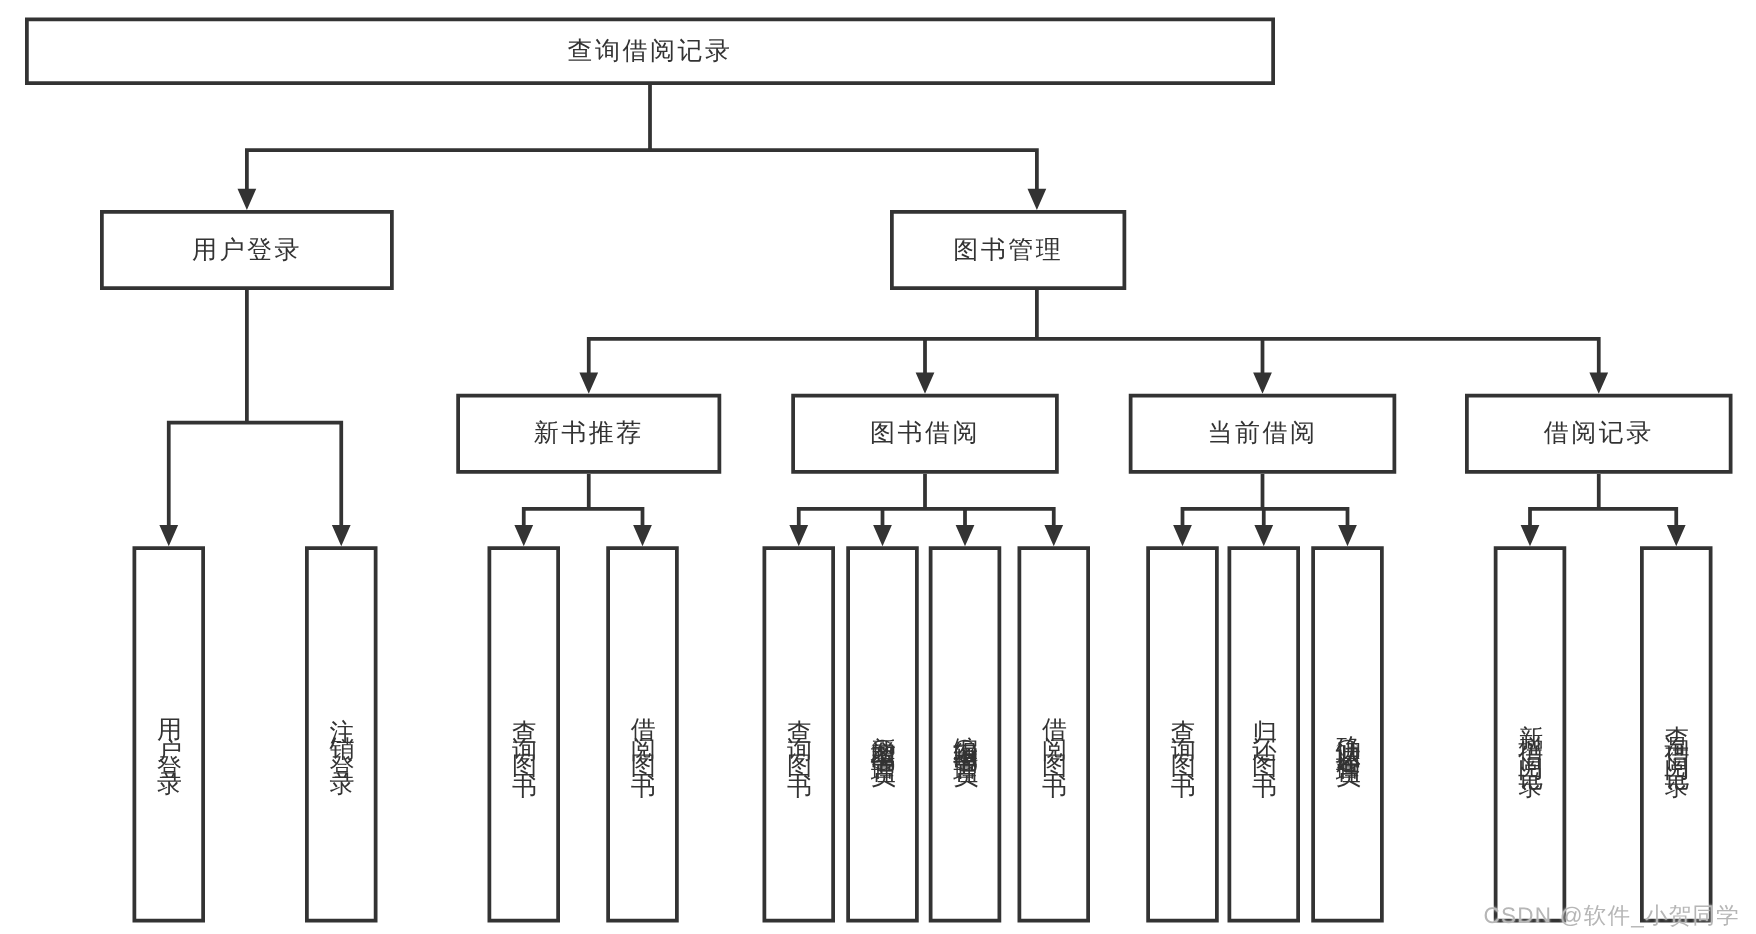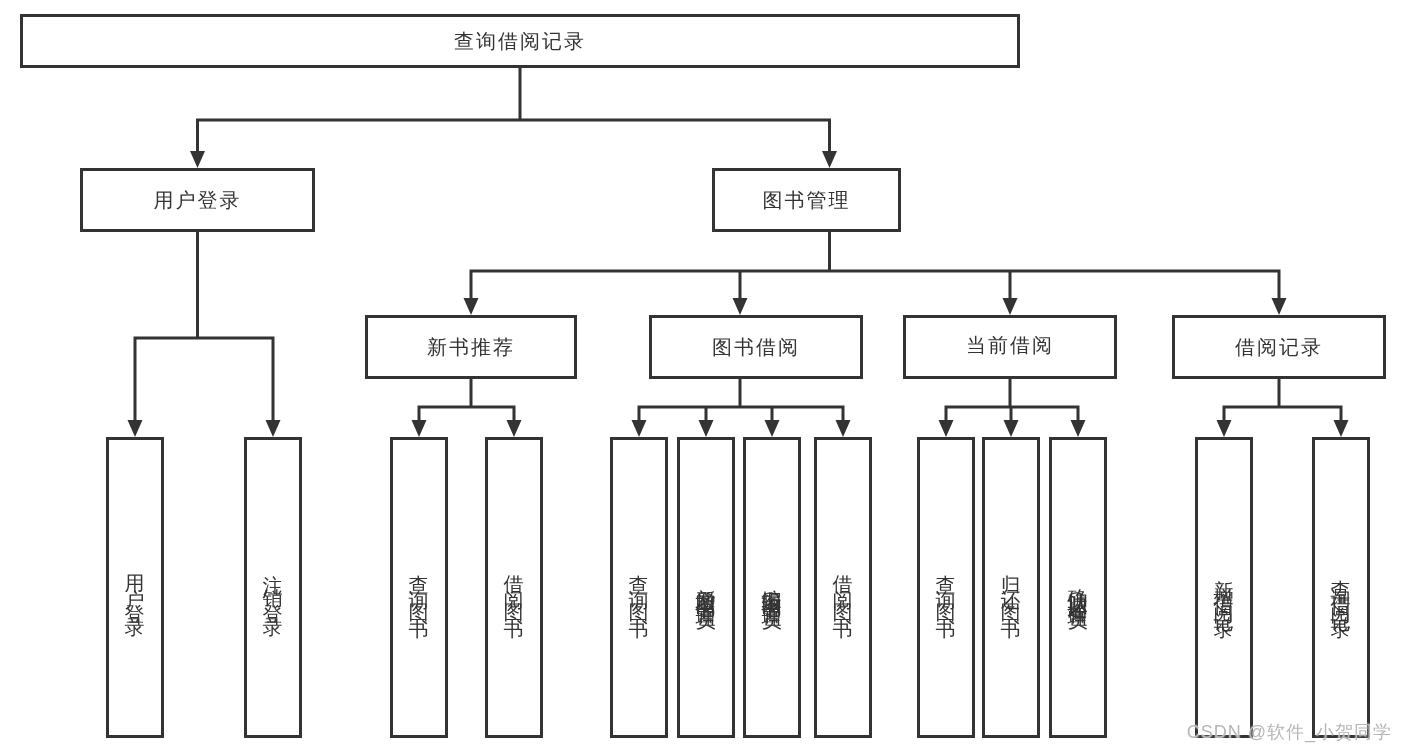--- a/index.html
+++ b/index.html
@@ -134,22 +134,22 @@
       M1333.5 420 L1348.5 420 L1341 437 Z
     "></path>
   </svg>
 
   <div class="node hbox" style="left:20px; top:14px; width:1000px; height:54px;">查询借阅记录</div>
 
   <div class="node hbox" style="left:80px; top:168px; width:235px; height:64px;">用户登录</div>
   <div class="node hbox" style="left:712px; top:168px; width:189px; height:64px;">图书管理</div>
 
   <div class="node hbox" style="left:365px; top:315px; width:212px; height:64px;">新书推荐</div>
-  <div class="node hbox" style="left:633px; top:315px; width:214px; height:64px;margin-left:16px;">图书借阅</div>
-  <div class="node hbox" style="left:903px; top:315px; width:214px; height:64px;font-family:Liberation Mono, monospace;">当前借阅</div>
+  <div class="node hbox" style="left:633px; top:315px; width:214px; height:64px;">图书借阅</div>
+  <div class="node hbox" style="left:903px; top:315px; width:214px; height:64px;">当前借阅</div>
   <div class="node hbox" style="left:1172px; top:315px; width:214px; height:64px;">借阅记录</div>
 
   <div class="node leaf" style="left:106px; top:437px; width:58px; height:301px;">
     <span class="vtext v4">用户登录</span>
   </div>
   <div class="node leaf" style="left:244px; top:437px; width:58px; height:301px;">
     <span class="vtext v4">注销登录</span>
   </div>
 
   <div class="node leaf" style="left:390px; top:437px; width:58px; height:301px;">

